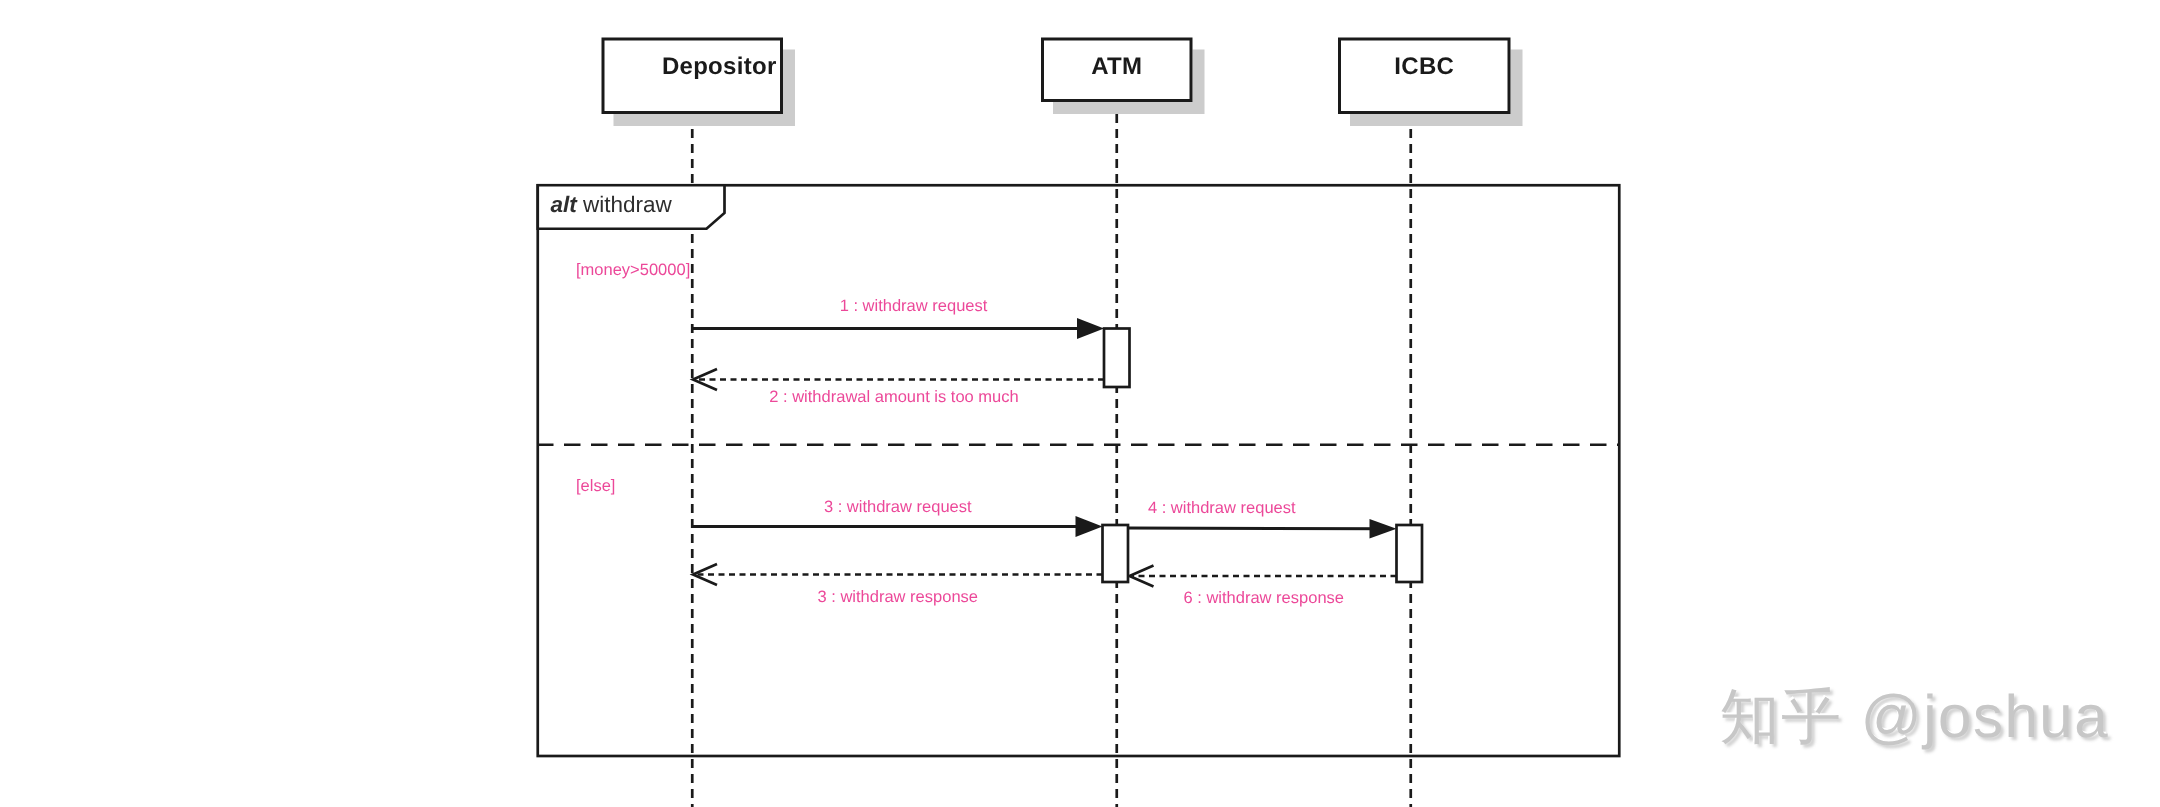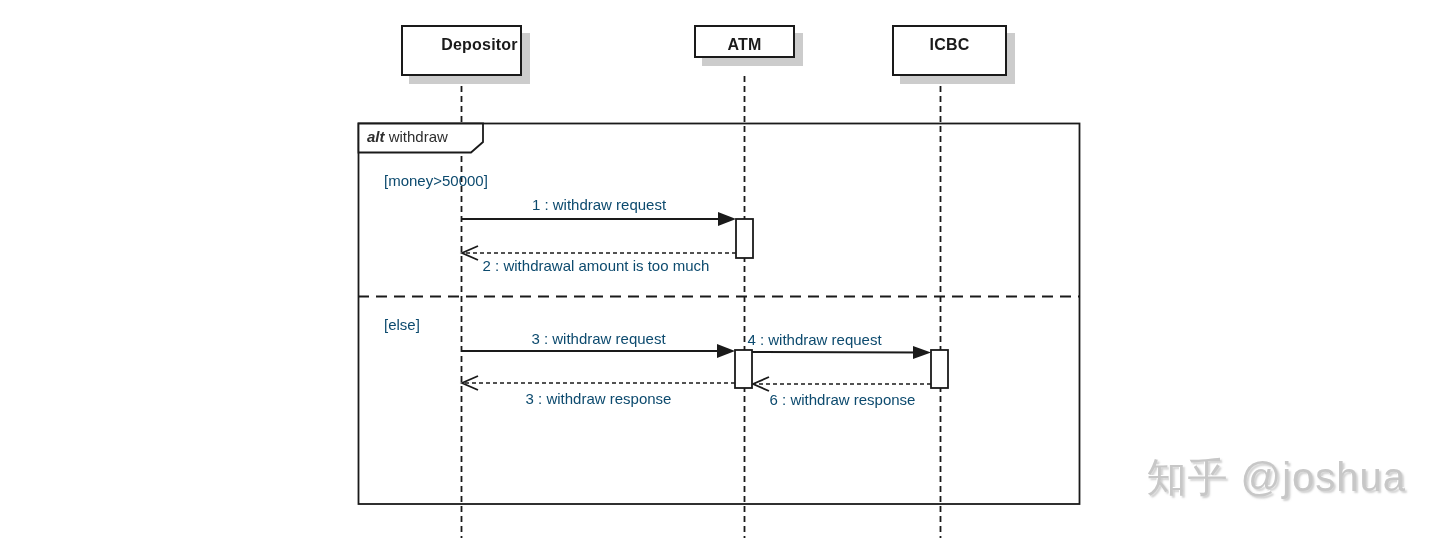--- a/index.html
+++ b/index.html
@@ -28,22 +28,22 @@
     box-shadow: 8px 8px 0 0 #cccccc;
     text-align: center;
     padding-top: 9px;
     font-size: 16px;
     font-weight: bold;
     color: #1a1a1a;
     letter-spacing: 0.2px;
   }
   .label {
     position: absolute;
-    font-size: 15px;
-    color: #0c4a6e;
+    font-size: 11px;
+    color: #ec4899;
     white-space: nowrap;
     line-height: 19px;
   }
   .label.centered { text-align: center; }
   .alt-op-label {
     position: absolute;
     left: 367px;
     top: 128px;
     font-size: 15px;
     color: #2e2e2e;
@@ -97,36 +97,36 @@
     <rect x="736" y="219" width="17" height="39" fill="#ffffff" stroke="#1a1a1a" stroke-width="1.8"></rect>
     <rect x="735" y="350" width="17" height="38" fill="#ffffff" stroke="#1a1a1a" stroke-width="1.8"></rect>
     <rect x="931" y="350" width="17" height="38" fill="#ffffff" stroke="#1a1a1a" stroke-width="1.8"></rect>
 
     <polygon points="358.5,123.5 483,123.5 483,142 471,152.5 358.5,152.5" fill="#ffffff" stroke="#1a1a1a" stroke-width="1.8"></polygon>
   </svg>
 
   <div class="lifeline-head" style="left:401px; top:25px; width:121px; height:51px;padding-left:36px;">
     <span>Depositor</span>
   </div>
-  <div class="lifeline-head" style="left:694px; top:25px; width:101px; height:33px;">
+  <div class="lifeline-head" style="left:694px; top:25px; width:101px; height:43px;">
     <span>ATM</span>
   </div>
   <div class="lifeline-head" style="left:892px; top:25px; width:115px; height:51px;">
     <span>ICBC</span>
   </div>
 
   <div class="alt-op-label">
     <span class="op">alt</span>
     <span>withdraw</span>
   </div>
 
   <div class="label" style="left:384px; top:171px;">[money&gt;50000]</div>
   <div class="label" style="left:384px; top:315px;">[else]</div>
 
-  <div class="label centered" style="left:462px; top:195px; width:274px;">1 : withdraw request</div>
+  <div class="label centered" style="left:472px; top:195px; width:274px;">1 : withdraw request</div>
   <div class="label centered" style="left:452px; top:256px; width:288px;">2 : withdrawal amount is too much</div>
   <div class="label centered" style="left:462px; top:329px; width:273px;">3 : withdraw request</div>
   <div class="label centered" style="left:725px; top:330px; width:179px;">4 : withdraw request</div>
   <div class="label centered" style="left:462px; top:389px; width:273px;">3 : withdraw response</div>
   <div class="label centered" style="left:753px; top:390px; width:179px;">6 : withdraw response</div>
 
   <div class="watermark">知乎 @joshua</div>
 
 </div>
 

